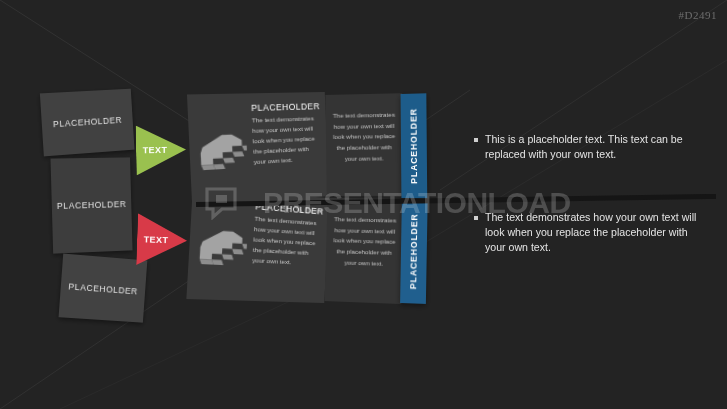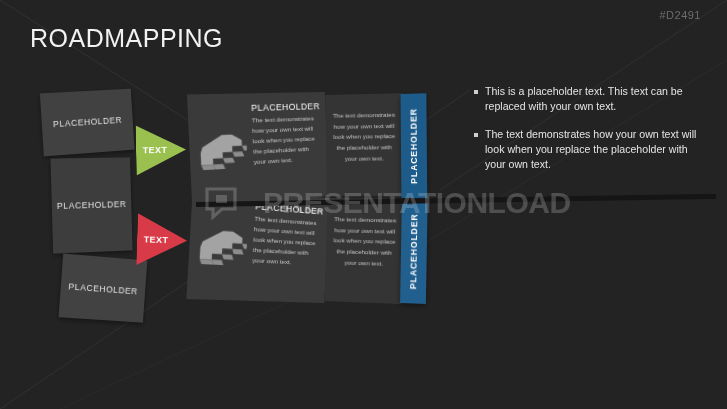--- a/index.html
+++ b/index.html
@@ -41,25 +41,25 @@
     font-size: 25px;
     letter-spacing: 0.5px;
     color: #f2f2f2;
     font-weight: normal;
     z-index: 6;
     white-space: nowrap;
   }
 
   #doc-id {
     position: absolute;
-    right: 26px;
+    right: 10px;
     top: 9px;
     font-size: 11px;
     color: #6d6d6d;
-    font-family: Liberation Sans, sans-serif;
+    font-family: Liberation Serif, serif;
     letter-spacing: 0.5px;
     z-index: 6;
   }
 
   
   #diagram {
     position: absolute;
     left: 0;
     top: 70px;
     width: 470px;
@@ -248,20 +248,21 @@
     position: absolute;
     left: 474px;
     top: 84px;
     width: 236px;
     z-index: 6;
   }
 
   .bullet {
     display: flex;
     margin-bottom: 13px;
+    margin-top: 48px;
   }
 
   .bullet-marker {
     flex: 0 0 auto;
     width: 4px;
     height: 4px;
     background: #cfcfcf;
     margin: 6px 7px 0 0;
   }
 
@@ -310,21 +311,20 @@
 <div id="slide">
 
   <svg class="deco-lines" width="727" height="409" viewBox="0 0 727 409">
     <line x1="0" y1="0" x2="250" y2="160" stroke="#4a4a4a" stroke-width="0.7" opacity="0.55"></line>
     <line x1="727" y1="0" x2="440" y2="190" stroke="#4a4a4a" stroke-width="0.7" opacity="0.45"></line>
     <line x1="0" y1="409" x2="470" y2="90" stroke="#4a4a4a" stroke-width="0.7" opacity="0.5"></line>
     <line x1="727" y1="60" x2="330" y2="300" stroke="#4a4a4a" stroke-width="0.7" opacity="0.3"></line>
     <line x1="60" y1="409" x2="420" y2="240" stroke="#4a4a4a" stroke-width="0.7" opacity="0.25"></line>
   </svg>
 
-  <h1 id="page-title">ROADMAPPING</h1>
   <div id="doc-id">#D2491</div>
 
   <div id="watermark-bar"></div>
   <div id="watermark">
     <svg width="34" height="34" viewBox="0 0 34 34">
       <path d="M3 3 h28 v20 h-13 l-9 8 v-8 h-6 z" fill="none" stroke="#ffffff" stroke-width="3.2"></path>
       <rect x="12" y="9" width="11" height="8" fill="#ffffff"></rect>
     </svg>
     <span id="watermark-text">PRESENTATIONLOAD</span>
   </div>

